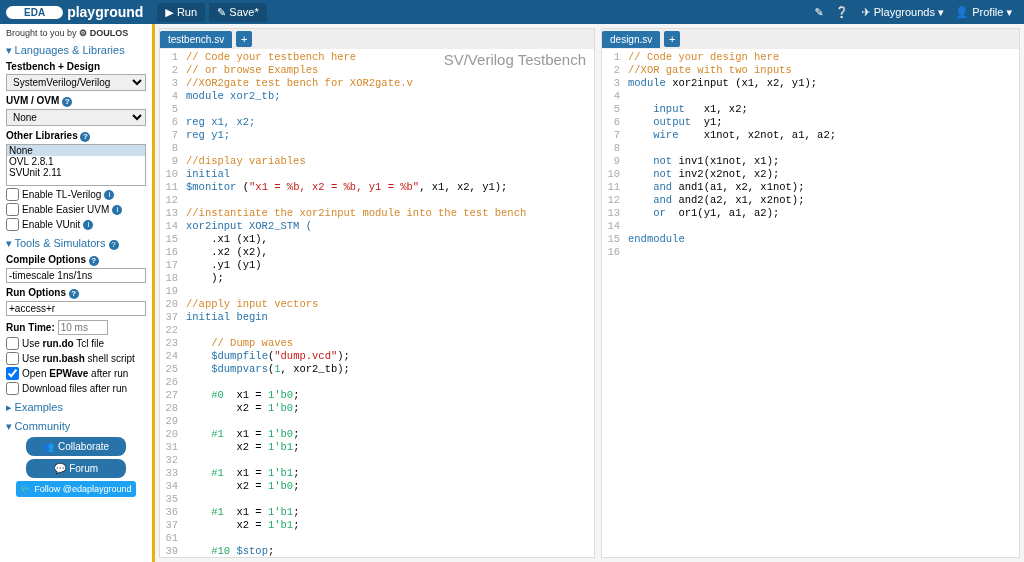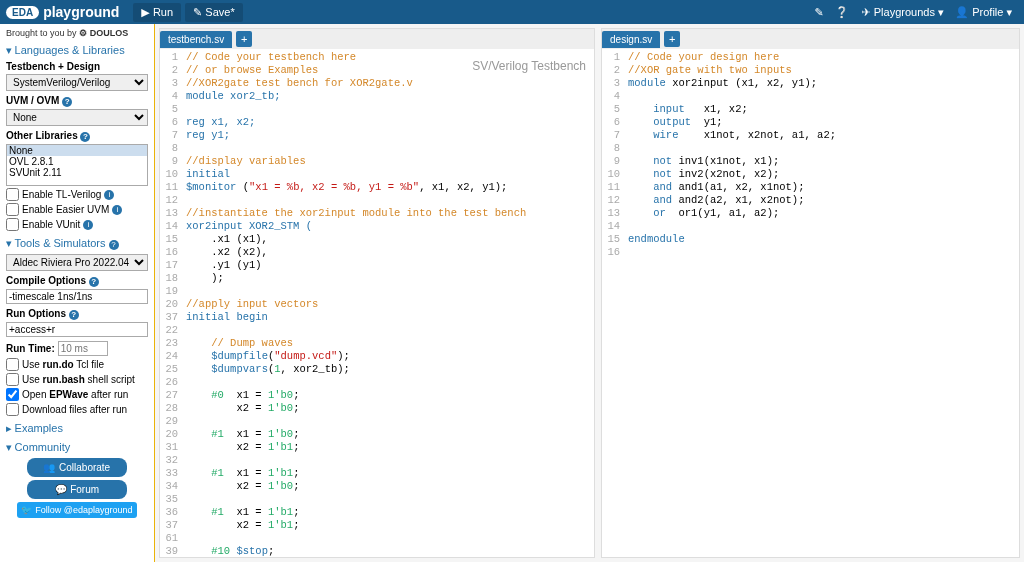--- a/index.html
+++ b/index.html
@@ -1,25 +1,25 @@
 <!DOCTYPE html>
 <html><head>
 <meta charset="utf-8">
 <style>
 * { box-sizing: border-box; margin: 0; padding: 0; }
 body { font-family: Arial, sans-serif; font-size: 11px; background: #fff; width: 1024px; height: 562px; overflow: hidden; }
 .topbar { background: #185a8a; color: #fff; height: 24px; display: flex; align-items: center; padding: 0 6px; }
 .logo-wrap { display: flex; align-items: center; gap: 4px; }
-.logo-badge { background: #fff; color: #185a8a; border-radius: 10px; padding: 1px 6px; font-weight: bold; font-size: 10px; }
+.logo-badge { background: #fff; color: #185a8a; border-radius: 10px; padding: 1px 18px; font-weight: bold; font-size: 10px; }
 .logo-text { color: #fff; font-size: 14px; font-weight: bold; margin-right: 12px; }
 .tbtn { background: rgba(0,0,0,0.15); color: #fff; border: none; padding: 3px 8px; margin: 0 2px; cursor: pointer; font-size: 11px; border-radius: 2px; }
 .tsep { flex: 1; }
 .tlink { color: #fff; margin: 0 6px; font-size: 11px; cursor: pointer; }
 .container { display: flex; height: calc(100% - 24px); }
-.sidebar { width: 155px; border-right: 1px solid #eab308; overflow-y: auto; padding: 4px 6px; font-size: 10px; }
+.sidebar { width: 155px; border-right: 3px solid #eab308; overflow-y: auto; padding: 4px 6px; font-size: 10px; }
 .sponsor { font-size: 9px; color: #333; margin-bottom: 4px; }
 .sponsor b { font-weight: bold; }
 .section-h { color: #2773aa; font-weight: normal; font-size: 11px; margin: 6px 0 4px; cursor: pointer; }
 .label { font-weight: bold; font-size: 10px; margin: 4px 0 2px; display: block; }
 select, input[type=text] { width: 100%; font-size: 10px; border: 1px solid #aaa; padding: 1px 2px; }
 .listbox { border: 1px solid #aaa; height: 42px; overflow-y: scroll; font-size: 10px; background: #fff; }
 .listbox div { padding: 0 2px; }
 .listbox .sel { background: #cde; }
 .chk { display: flex; align-items: center; gap: 3px; font-size: 10px; margin: 2px 0; }
 .info-i { display: inline-block; width: 10px; height: 10px; border-radius: 50%; background: #2773aa; color: #fff; font-size: 8px; text-align: center; line-height: 10px; }
@@ -30,21 +30,21 @@
 .pane-left { flex: 1.02; }
 .pane-right { flex: 0.98; }
 .tabs { display: flex; background: #eee; height: 20px; align-items: center; }
 .tab { background: #2773aa; color: #fff; padding: 3px 8px; font-size: 10px; cursor: pointer; border-radius: 2px 2px 0 0; }
 .tab-add { width: 16px; height: 16px; margin: 2px 4px; background: #2773aa; color: #fff; text-align: center; line-height: 16px; border-radius: 2px; cursor: pointer; font-size: 11px; }
 .editor { flex: 1; display: flex; font-family: 'Courier New', monospace; font-size: 10.5px; overflow: auto; position: relative; }
 .gutter { background: #fff; color: #aaa; text-align: right; padding: 2px 4px 2px 2px; user-select: none; min-width: 22px; }
 .gutter div { height: 13px; line-height: 13px; }
 .code { padding: 2px 4px; flex: 1; white-space: pre; }
 .code div { height: 13px; line-height: 13px; }
-.badge { position: absolute; top: 10px; right: 8px; color: #999; font-size: 12px; font-family: Arial; }
+.badge { position: absolute; top: 2px; right: 8px; color: #999; font-size: 15px; font-family: Arial; }
 .c-comment { color: #d4882a; }
 .c-key { color: #2773aa; }
 .c-str { color: #c41a16; }
 .c-num { color: #2a6; }
 </style>
 </head>
 <body>
 
 <div class="topbar">
   <div class="logo-wrap">
@@ -84,21 +84,20 @@
         <span>Enable Easier UVM</span> 
         <span class="info-i">i</span>
       </label>
     <label class="chk">
         <input type="checkbox" style="">
         <span>Enable VUnit</span> 
         <span class="info-i">i</span>
       </label>
 
     <div class="section-h">▾ <span>Tools &amp; Simulators</span> <span class="info-i">?</span></div>
-    <select><option>Aldec Riviera Pro 2022.04</option></select>
     <span class="label"><span>Compile Options</span> <span class="info-i">?</span></span>
     <input type="text" value="-timescale 1ns/1ns" style="">
     <span class="label"><span>Run Options</span> <span class="info-i">?</span></span>
     <input type="text" value="+access+r" style="">
     <div class="chk" style="margin-top:4px">
         <b>Run Time:</b> 
         <input type="text" style="width: 50px;" placeholder="10 ms">
       </div>
     <label class="chk">
         <input type="checkbox" style="">

